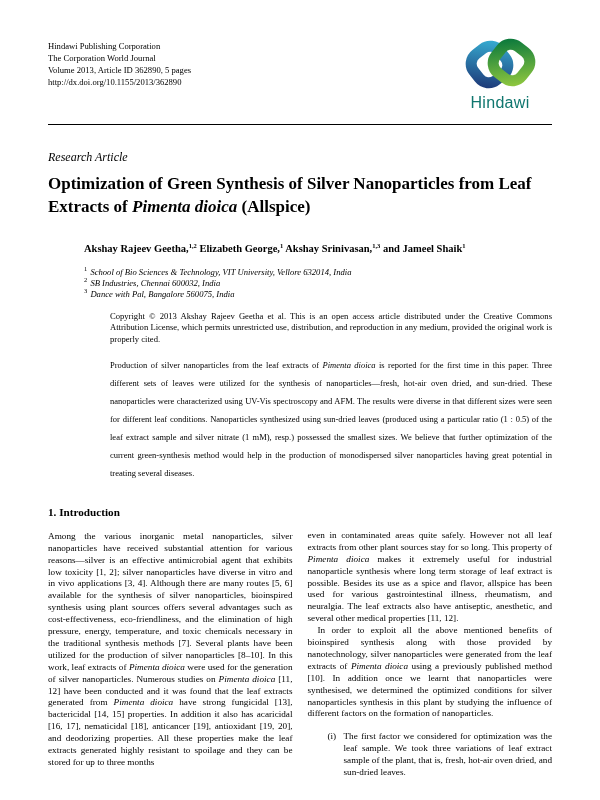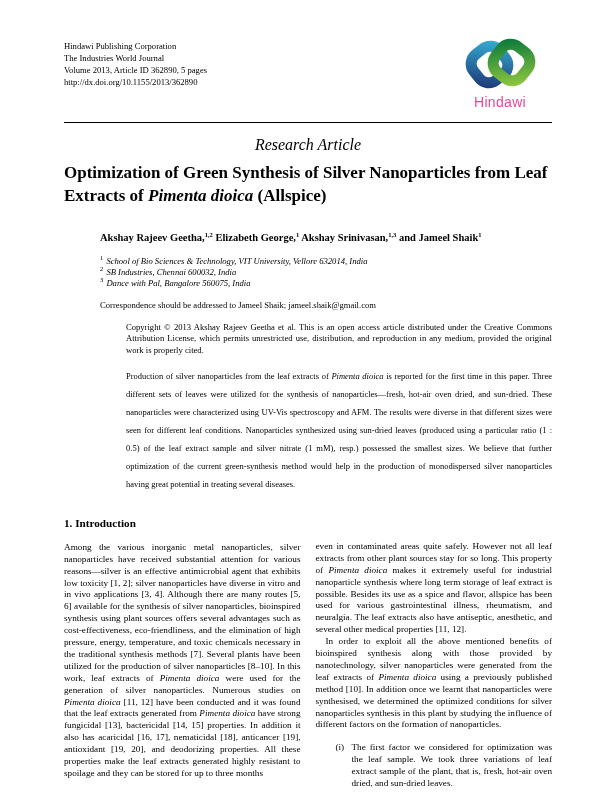--- a/index.html
+++ b/index.html
@@ -1,29 +1,29 @@
 <!DOCTYPE html>
 <html><head>
 <meta charset="utf-8">
 <style>
   html,body { margin:0; padding:0; background:#ffffff; }
   body { width:600px; height:800px; font-family:"Liberation Serif", serif; color:#000; }
   .page { position:relative; width:600px; height:800px; overflow:hidden; box-sizing:border-box;
-          padding:40px 48px 0 64px; }
+          padding:40px 48px 0 48px; }
 
   
   .masthead { display:flex; justify-content:space-between; align-items:flex-start; }
   .pub-info { font-size:8.6px; line-height:12px; }
   .logo { width:104px; text-align:center; margin-top:-4px; }
-  .logo-text { font-family:"Liberation Sans", sans-serif; font-size:14px; color:#ec4899;
+  .logo-text { font-family:"Liberation Sans", sans-serif; font-size:16px; color:#0f766e;
                letter-spacing:0.3px; margin-top:-4px; }
   .rule { border:none; border-top:1.2px solid #000; margin:12px 0 0 0; }
 
   
-  .article-type { font-style:italic; font-size:16px; margin-top:13px;text-align:center; }
+  .article-type { font-style:italic; font-size:12px; margin-top:25px; }
   .title { font-size:17px; font-weight:bold; line-height:23px; margin:7px 0 0 0; }
   .title .it { font-style:italic; }
 
   
   .front { margin-left:36px; }
   .byline { font-size:10.5px; font-weight:bold; margin-top:25px; }
   sup { font-size:6.5px; line-height:0; }
   .affils { margin-top:13px; font-size:8.6px; line-height:11px; }
   .affil .it { font-style:italic; }
   .affil sup { font-style:normal; margin-right:1px; }
@@ -45,21 +45,21 @@
   .list-text { flex:1; text-align:justify; }
 </style>
 </head>
 <body>
 
 <div class="page">
 
   <div class="masthead">
     <div class="pub-info">
       <div>Hindawi Publishing Corporation</div>
-      <div>The Industries World Journal</div>
+      <div>The Corporation World Journal</div>
       <div>Volume 2013, Article ID 362890, 5 pages</div>
       <div>http://dx.doi.org/10.1155/2013/362890</div>
     </div>
     <div class="logo">
       <svg width="90" height="58" viewBox="0 0 90 58">
         <defs>
           <linearGradient id="gb" x1="0" y1="1" x2="1" y2="0">
             <stop offset="0" stop-color="#1e3c7a"></stop>
             <stop offset="1" stop-color="#36a9cf"></stop>
           </linearGradient>
@@ -86,21 +86,20 @@
   <div class="front">
 
     <div class="byline"><span>Akshay Rajeev Geetha,</span><sup>1,2</sup><span> Elizabeth George,</span><sup>1</sup><span> Akshay Srinivasan,</span><sup>1,3</sup><span> and Jameel Shaik</span><sup>1</sup></div>
 
     <div class="affils">
       <div class="affil"><sup>1</sup><span class="it"> School of Bio Sciences &amp; Technology, VIT University, Vellore 632014, India</span></div>
       <div class="affil"><sup>2</sup><span class="it"> SB Industries, Chennai 600032, India</span></div>
       <div class="affil"><sup>3</sup><span class="it"> Dance with Pal, Bangalore 560075, India</span></div>
     </div>
 
-    <div class="fline"><span>Correspondence should be addressed to Jameel Shaik; </span><span class="link-like">jameel.shaik@gmail.com</span></div>
 
 
 
     <div class="copyright just">Copyright © 2013 Akshay Rajeev Geetha et al. This is an open access article distributed under the Creative Commons Attribution License, which permits unrestricted use, distribution, and reproduction in any medium, provided the original work is properly cited.</div>
 
     <div class="abstract just"><span>Production of silver nanoparticles from the leaf extracts of </span><span class="it">Pimenta dioica</span><span> is reported for the first time in this paper. Three different sets of leaves were utilized for the synthesis of nanoparticles—fresh, hot-air oven dried, and sun-dried. These nanoparticles were characterized using UV-Vis spectroscopy and AFM. The results were diverse in that different sizes were seen for different leaf conditions. Nanoparticles synthesized using sun-dried leaves (produced using a particular ratio (1 : 0.5) of the leaf extract sample and silver nitrate (1 mM), resp.) possessed the smallest sizes. We believe that further optimization of the current green-synthesis method would help in the production of monodispersed silver nanoparticles having great potential in treating several diseases.</span></div>
   </div>
 
   <div class="columns">
 

